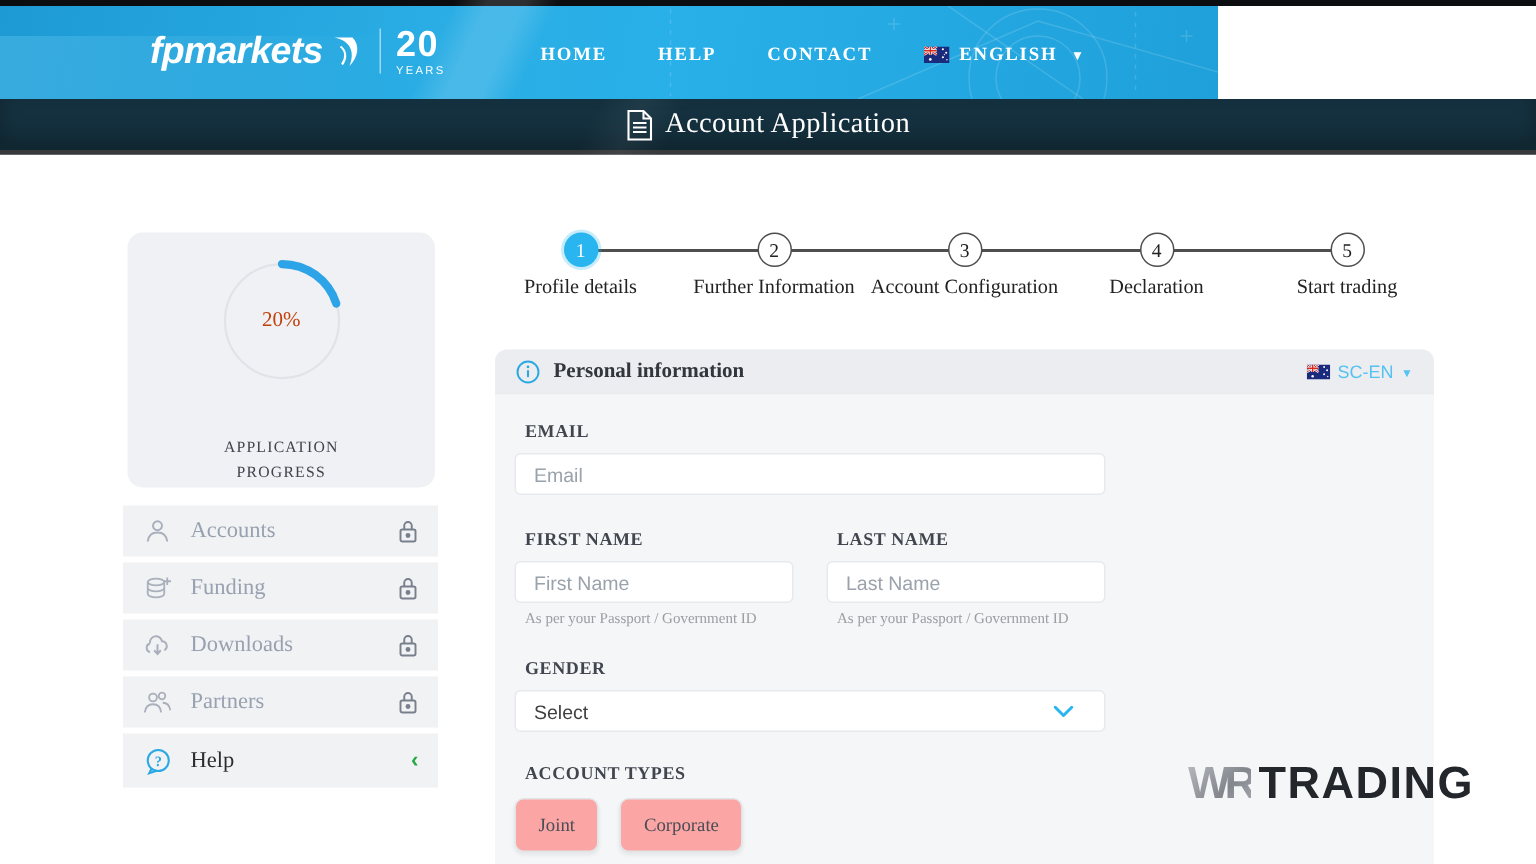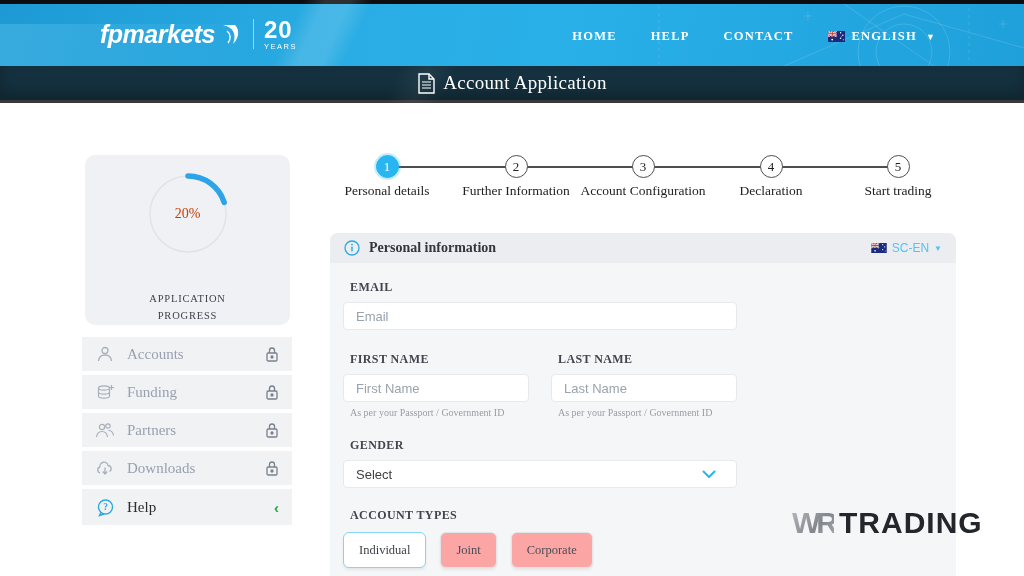--- a/index.html
+++ b/index.html
@@ -1,21 +1,21 @@
 <!DOCTYPE html>
 <html><head>
 <meta charset="utf-8">
 <style>
   * { margin:0; padding:0; box-sizing:border-box; }
   html,body { width:1024px; height:576px; background:#fff; font-family:"Liberation Serif", serif; }
   .page { position:relative; width:1024px; height:576px; overflow:hidden; background:#fff; }
 
   
   .top-strip { position:absolute; left:0; top:0; width:1024px; height:4px; background:#0b0d10; }
-  .banner { position:absolute; left:0; top:4px; width:1024px; height:62px;
+  .banner { position:absolute; left:0; top:4px; width:812px; height:62px;
             background:linear-gradient(100deg,#1d9ad4 0%,#2aade4 35%,#29b0e8 55%,#1fa0da 100%); }
   .banner .streak1 { position:absolute; left:180px; top:-10px; width:260px; height:120px;
             background:linear-gradient(115deg,transparent 40%,rgba(255,255,255,.14) 47%,rgba(255,255,255,.14) 55%,transparent 62%); }
   .banner .streak2 { position:absolute; left:-40px; top:20px; width:420px; height:60px;
             background:linear-gradient(100deg,rgba(120,210,245,.35),transparent 70%); }
   .banner svg.deco { position:absolute; right:0; top:0; }
   .logo-wrap { position:absolute; left:100px; top:14px; display:flex; align-items:center; color:#fff; }
   .logo-brand { font-family:"Liberation Sans",sans-serif; font-style:italic; font-weight:bold; font-size:25px; letter-spacing:-0.5px; }
   .logo-swoosh { margin:2px 0 0 4px; }
   .logo-divider { width:1px; height:30px; background:rgba(255,255,255,.55); margin:0 10px 0 12px; }
@@ -176,21 +176,21 @@
         <path d="M5 9 H14 M5 12 H14 M5 15 H14" stroke="#fff" stroke-width="1.2"></path>
       </svg>
       <span class="t">Account Application</span>
     </div>
   </div>
 
   <div class="stepper">
     <div class="track"></div>
     <div class="step active" style="left:57px">
       <div class="dot">1</div>
-      <div class="lbl">Personal details</div>
+      <div class="lbl">Profile details</div>
     </div>
     <div class="step" style="left:186px">
       <div class="dot">2</div>
       <div class="lbl">Further Information</div>
     </div>
     <div class="step" style="left:313px">
       <div class="dot">3</div>
       <div class="lbl">Account Configuration</div>
     </div>
     <div class="step" style="left:441px">
@@ -247,44 +247,44 @@
       <span class="mi-right">
         <svg width="14" height="16" viewBox="0 0 14 16" fill="none" stroke="#79808d" stroke-width="1.3">
           <rect x="2" y="7" width="10" height="8" rx="1.2"></rect>
             <path d="M4.5 7 V4.5 a2.5 2.5 0 0 1 5 0 V7"></path>
             <circle cx="7" cy="11" r="1" fill="#79808d"></circle>
         </svg>
       </span>
     </div>
     <div class="menu-item">
       <span class="mi-icon">
+        <svg width="20" height="18" viewBox="0 0 20 18" fill="none" stroke="#a9b0bc" stroke-width="1.3">
+          <path d="M5 8 a4 4 0 0 1 8-1.5 a3.2 3.2 0 0 1 1.5 6 M5 8 a3 3 0 0 0 0 5.8"></path>
+          <path d="M10 8.5 v6 M7.8 12.5 L10 15 L12.2 12.5"></path>
+        </svg>
+      </span>
+      <span class="mi-label">Downloads</span>
+      <span class="mi-right">
+        <svg width="14" height="16" viewBox="0 0 14 16" fill="none" stroke="#79808d" stroke-width="1.3">
+          <rect x="2" y="7" width="10" height="8" rx="1.2"></rect>
+            <path d="M4.5 7 V4.5 a2.5 2.5 0 0 1 5 0 V7"></path>
+            <circle cx="7" cy="11" r="1" fill="#79808d"></circle>
+        </svg>
+      </span>
+    </div>
+    <div class="menu-item">
+      <span class="mi-icon">
         <svg width="20" height="18" viewBox="0 0 20 18" fill="none" stroke="#a9b0bc" stroke-width="1.2">
           <circle cx="7" cy="6" r="2.6"></circle>
             <circle cx="13" cy="5" r="2.2"></circle>
           <path d="M1.5 16 C2 12 4.5 10.5 7 10.5 C9.5 10.5 12 12 12.5 16"></path>
           <path d="M13.5 9.5 C16 9.5 18 11 18.5 14.5"></path>
         </svg>
       </span>
       <span class="mi-label">Partners</span>
-      <span class="mi-right">
-        <svg width="14" height="16" viewBox="0 0 14 16" fill="none" stroke="#79808d" stroke-width="1.3">
-          <rect x="2" y="7" width="10" height="8" rx="1.2"></rect>
-            <path d="M4.5 7 V4.5 a2.5 2.5 0 0 1 5 0 V7"></path>
-            <circle cx="7" cy="11" r="1" fill="#79808d"></circle>
-        </svg>
-      </span>
-    </div>
-    <div class="menu-item">
-      <span class="mi-icon">
-        <svg width="20" height="18" viewBox="0 0 20 18" fill="none" stroke="#a9b0bc" stroke-width="1.3">
-          <path d="M5 8 a4 4 0 0 1 8-1.5 a3.2 3.2 0 0 1 1.5 6 M5 8 a3 3 0 0 0 0 5.8"></path>
-          <path d="M10 8.5 v6 M7.8 12.5 L10 15 L12.2 12.5"></path>
-        </svg>
-      </span>
-      <span class="mi-label">Downloads</span>
       <span class="mi-right">
         <svg width="14" height="16" viewBox="0 0 14 16" fill="none" stroke="#79808d" stroke-width="1.3">
           <rect x="2" y="7" width="10" height="8" rx="1.2"></rect>
             <path d="M4.5 7 V4.5 a2.5 2.5 0 0 1 5 0 V7"></path>
             <circle cx="7" cy="11" r="1" fill="#79808d"></circle>
         </svg>
       </span>
     </div>
     <div class="menu-item help-item">
       <span class="mi-icon">
@@ -360,21 +360,20 @@
           <span>Select</span>
           <svg class="sel-caret" width="14" height="9" viewBox="0 0 14 9">
             <path d="M1.5 1.5 L7 7 L12.5 1.5" fill="none" stroke="#29b5ef" stroke-width="2" stroke-linecap="round" stroke-linejoin="round"></path>
           </svg>
         </div>
       </div>
 
       <div class="types-group">
         <label class="f-label">ACCOUNT TYPES</label>
         <div class="type-btns">
-          <button class="type-btn selected">Individual</button>
           <button class="type-btn">Joint</button>
           <button class="type-btn">Corporate</button>
         </div>
       </div>
 
     </div>
   </section>
 
   <div class="watermark">
     <span class="wr">WR</span>

